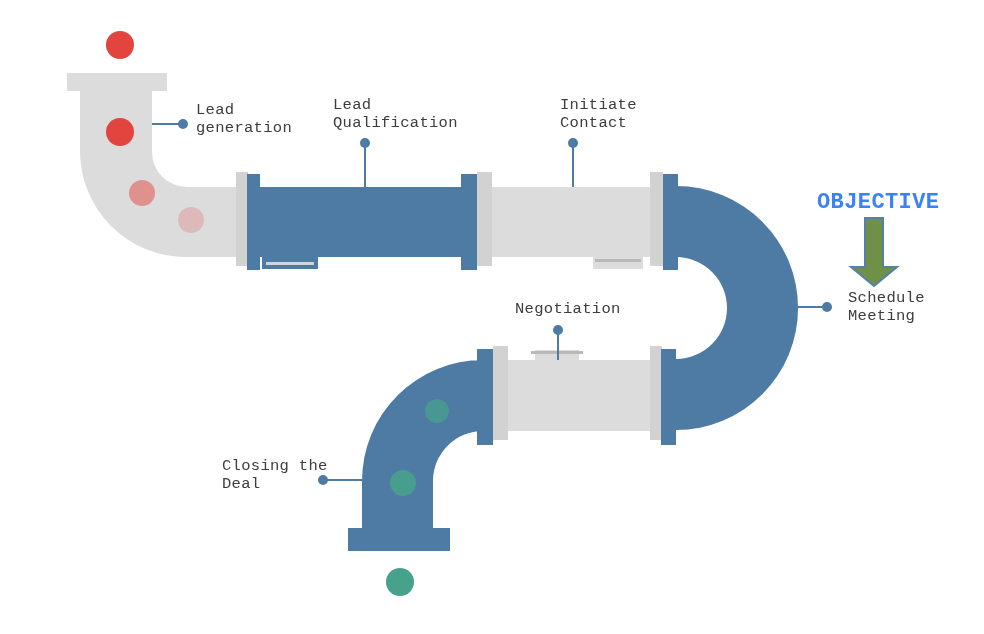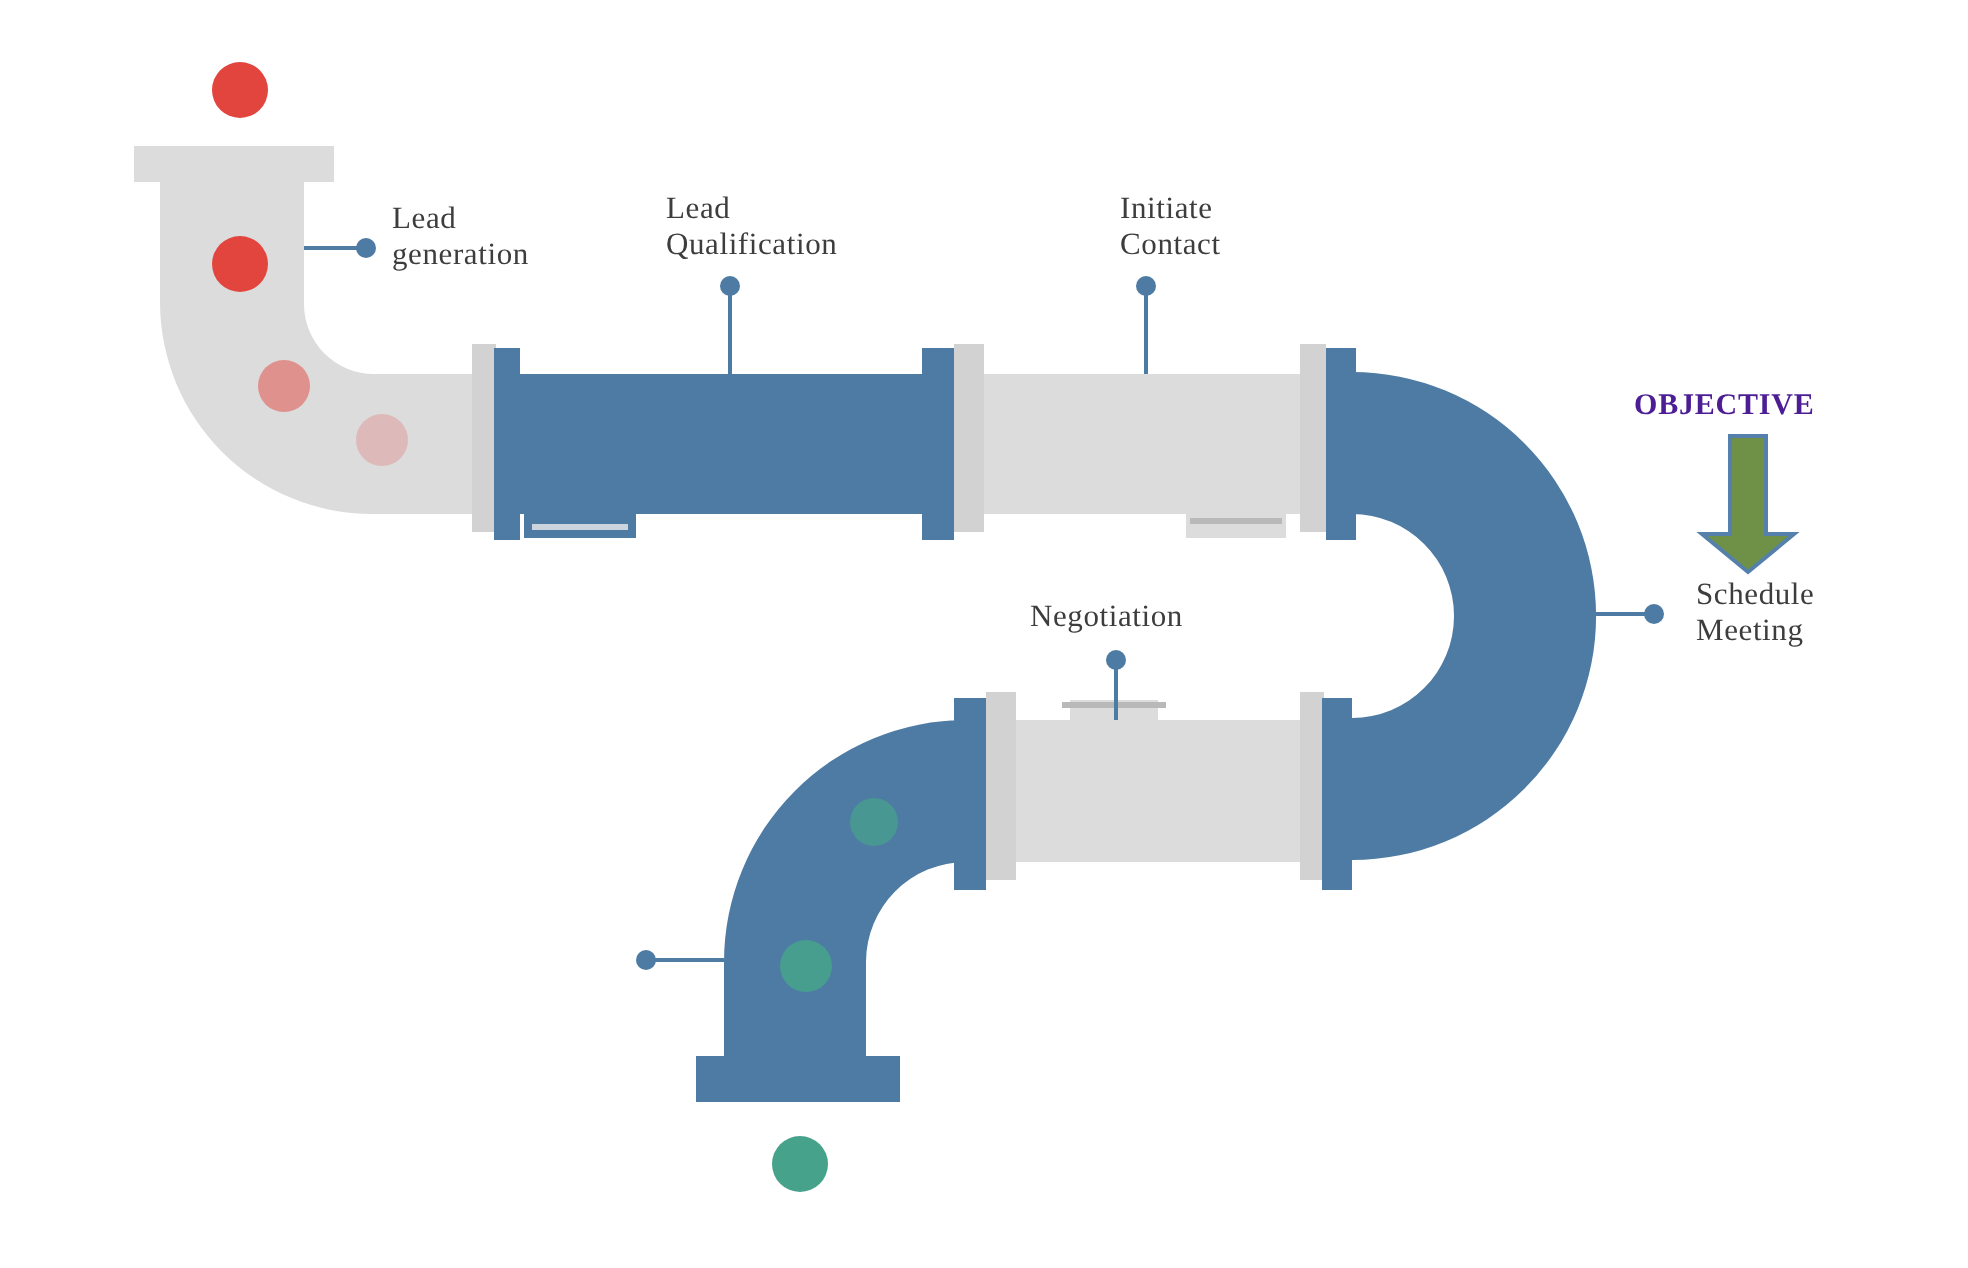--- a/index.html
+++ b/index.html
@@ -1,22 +1,22 @@
 <!DOCTYPE html>
 <html><head>
 <meta charset="utf-8">
 <style>
   html,body{margin:0;padding:0;background:#fff;}
   #stage{position:relative;width:984px;height:634px;background:#ffffff;overflow:hidden;
-         font-family:Liberation Serif, serif;}
+         font-family:Liberation Mono, monospace;}
   #stage svg{position:absolute;left:0;top:0;}
   .label{position:absolute;font-size:15.5px;line-height:18px;color:#3d3d3d;
          letter-spacing:.3px;white-space:pre-line;}
-  .label-objective{position:absolute;font-size:15px;line-height:22px;font-weight:bold;
-         color:#4c1d95;letter-spacing:.4px;white-space:pre-line;}
+  .label-objective{position:absolute;font-size:22px;line-height:22px;font-weight:bold;
+         color:#3b82f6;letter-spacing:.4px;white-space:pre-line;}
 </style>
 </head>
 <body>
 
 <div id="stage">
 
   <svg width="984" height="634" viewBox="0 0 984 634">
 
     <rect x="67" y="73" width="100" height="18" fill="#dcdcdc"></rect>
 
@@ -90,16 +90,18 @@
 Qualification</div>
 
   <div class="label" style="left:560px;top:96px;">Initiate
 Contact</div>
 
   <div class="label" style="left:848px;top:289px;">Schedule
 Meeting</div>
 
   <div class="label" style="left:515px;top:300px;text-align:right;">Negotiation</div>
 
+  <div class="label" style="left:222px;top:457px;">Closing the
+Deal</div>
 
   <div class="label-objective" style="left:817px;top:192px;">OBJECTIVE</div>
 
 </div>
 
 </body></html>

